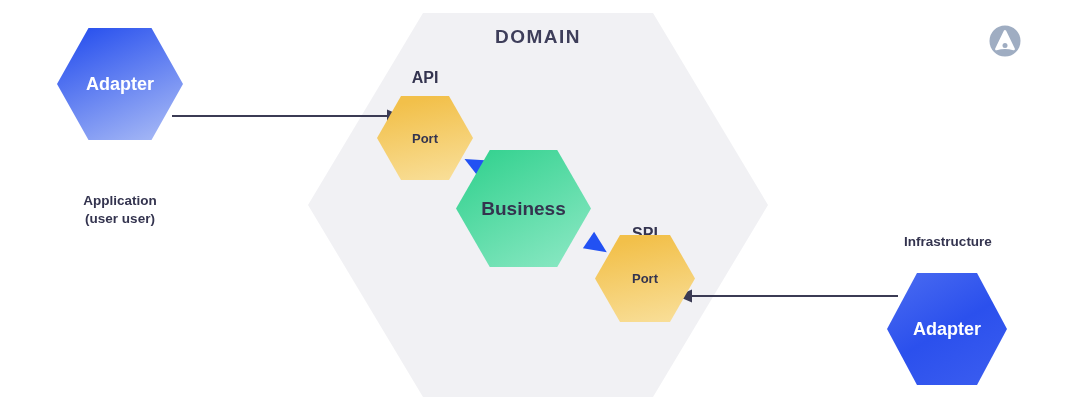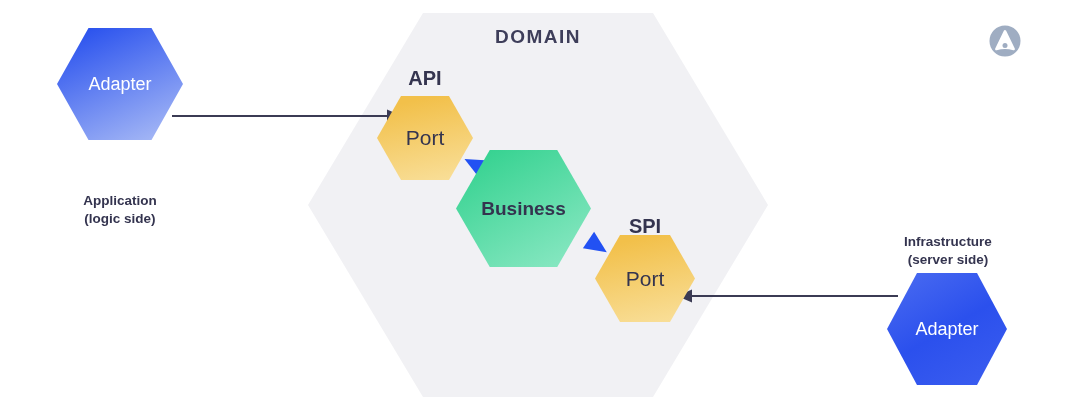--- a/index.html
+++ b/index.html
@@ -36,31 +36,31 @@
   }
   .hex-port-spi {
     left: 595px; top: 235px; width: 100px; height: 87px;
     background: linear-gradient(168deg, var(--port-yellow-deep) 12%, var(--port-yellow-light) 100%);
   }
   .hex-business {
     left: 456px; top: 150px; width: 135px; height: 117px;
     background: linear-gradient(150deg, var(--green-deep) 8%, var(--green-light) 100%);
   }
 
-  .hex-label { font-weight: normal; }
+  .hex-label { font-weight: bold; }
   .hex-label.light { color: var(--hex-label-light); font-size: 18px; }
-  .hex-label.dark  { color: var(--text-dark); font-size: 21px; }
+  .hex-label.dark  { color: var(--text-dark); font-size: 13px; }
   .business-label  { font-weight: bold; font-size: 19px; line-height: 24px; text-align: center; color: var(--text-dark); }
 
   .tag {
-    position: absolute; font-weight: bold; font-size: 20px; line-height: 20px;
+    position: absolute; font-weight: bold; font-size: 16px; line-height: 20px;
     color: var(--text-dark); text-align: center;
   }
   .tag-api { left: 377px; top: 68px;  width: 96px;  }
-  .tag-spi { left: 595px; top: 216px; width: 100px; }
+  .tag-spi { left: 595px; top: 224px; width: 100px; }
 
   .caption {
     position: absolute; font-weight: bold; font-size: 13.5px; line-height: 17.5px;
     color: var(--text-dark); text-align: center;
   }
   .caption-left  { left: 50px;  top: 148px; width: 140px; margin-top: 44px; }
   .caption-right { left: 878px; top: 233px; width: 140px; }
 
   .connectors { position: absolute; left: 0; top: 0; width: 1067px; height: 413px; }
   .connectors line    { stroke: var(--arrow); stroke-width: 2.2; }
@@ -91,42 +91,41 @@
     </g>
     <polygon class="tri" points="464.5,158.9 488.7,160.4 479.3,178.0"></polygon>
     <polygon class="tri" points="606.8,252.3 582.9,248.3 594.1,231.7"></polygon>
   </svg>
 
   <div class="hex hex-adapter-left">
     <span class="hex-label light">Adapter</span>
   </div>
   <div class="caption caption-left">
     <div>Application</div>
-    <div>(logic side)</div>
+    <div>(user user)</div>
   </div>
 
   <div class="tag tag-api">API</div>
   <div class="hex hex-port-api">
     <span class="hex-label dark">Port</span>
   </div>
 
   <div class="hex hex-business">
     <span class="business-label">
       <div>Business</div>
     </span>
   </div>
 
   <div class="tag tag-spi">SPI</div>
   <div class="hex hex-port-spi">
     <span class="hex-label dark">Port</span>
   </div>
 
   <div class="caption caption-right">
     <div>Infrastructure</div>
-    <div>(server side)</div>
   </div>
   <div class="hex hex-adapter-right">
     <span class="hex-label light">Adapter</span>
   </div>
 
   <svg class="brand-logo" viewBox="0 0 32 32" xmlns="http://www.w3.org/2000/svg">
     <circle class="disc" cx="16" cy="16" r="15.5"></circle>
     <path class="amark" d="M16 6.4 L24.6 24.0 Q16 21.2 7.4 24.0 Z"></path>
     <circle class="adot" cx="16" cy="20.4" r="2.5"></circle>
   </svg>

